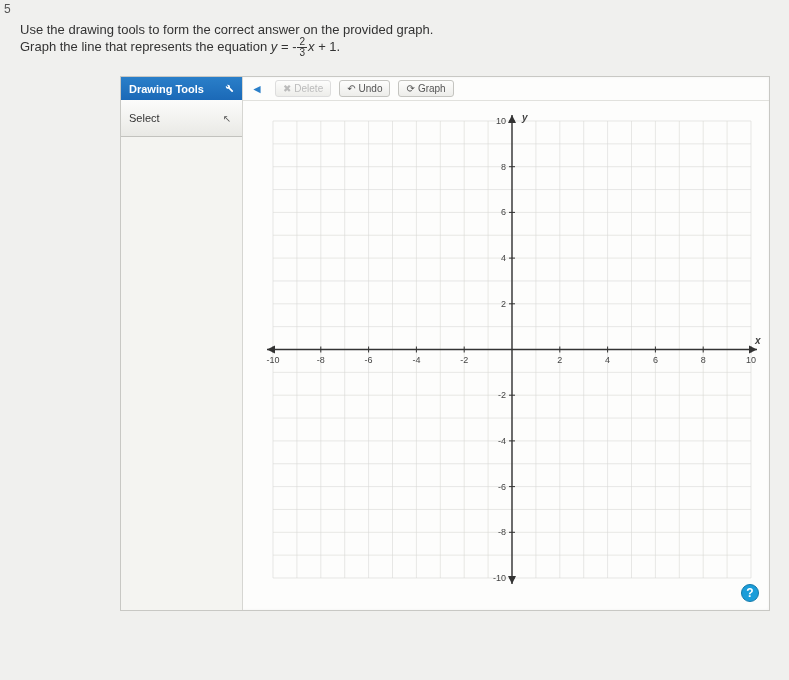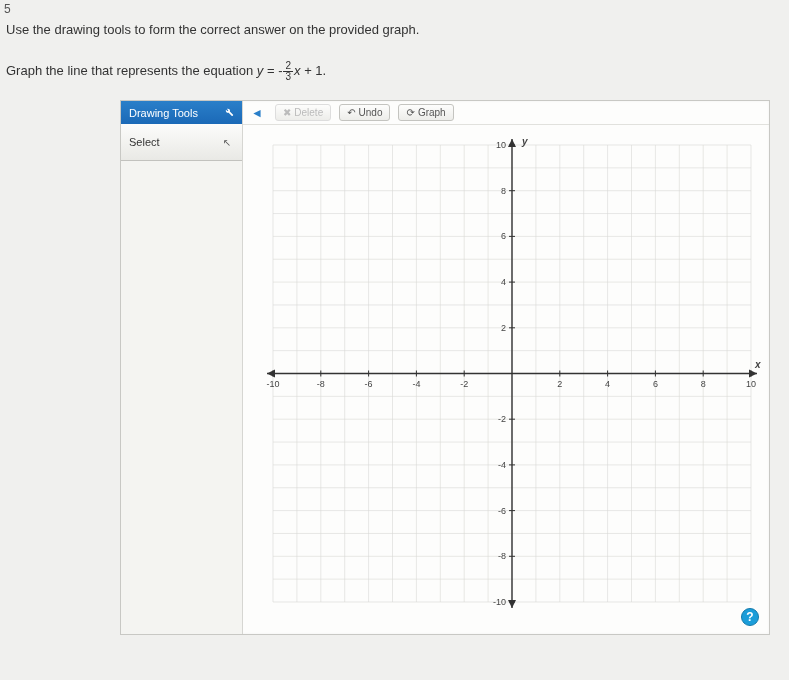--- a/index.html
+++ b/index.html
@@ -11,25 +11,25 @@
     height: 680px;
     overflow: hidden;
   }
   .qnum {
     position: absolute;
     top: 2px; left: 4px;
     font-size: 12px;
     color: #555;
   }
   .instructions {
-    padding: 22px 14px 6px 6px;
+    padding: 22px 14px 6px 20px;
     font-size: 13px;
     color: #333;
   }
-  .eqline { margin-top: 24px; font-size: 13px; }
+  .eqline { margin-top: 0; font-size: 13px; }
   .frac {
     display: inline-block;
     vertical-align: middle;
     text-align: center;
     font-size: 10px;
     line-height: 10px;
     margin: 0 1px;
   }
   .frac .n { display:block; border-bottom:1px solid #333; padding:0 2px;}
   .frac .d { display:block; padding:0 2px;}
@@ -47,21 +47,21 @@
   .tools-panel {
     width: 122px;
     flex: none;
     border-right: 1px solid #d6d6d2;
     background: #f4f4f1;
   }
   .tools-header {
     background: linear-gradient(#2a7fc9, #1b69b7);
     color: #fff;
     font-size: 11px;
-    font-weight: normal;
+    font-weight: bold;
     padding: 5px 8px;
     display:flex;
     align-items:center;
     justify-content:space-between;
   }
   .tools-header .wrench {
     color:#fff; font-size:11px;
   }
   .tool-item {
     background: linear-gradient(#fcfcfb,#e9e9e5);

